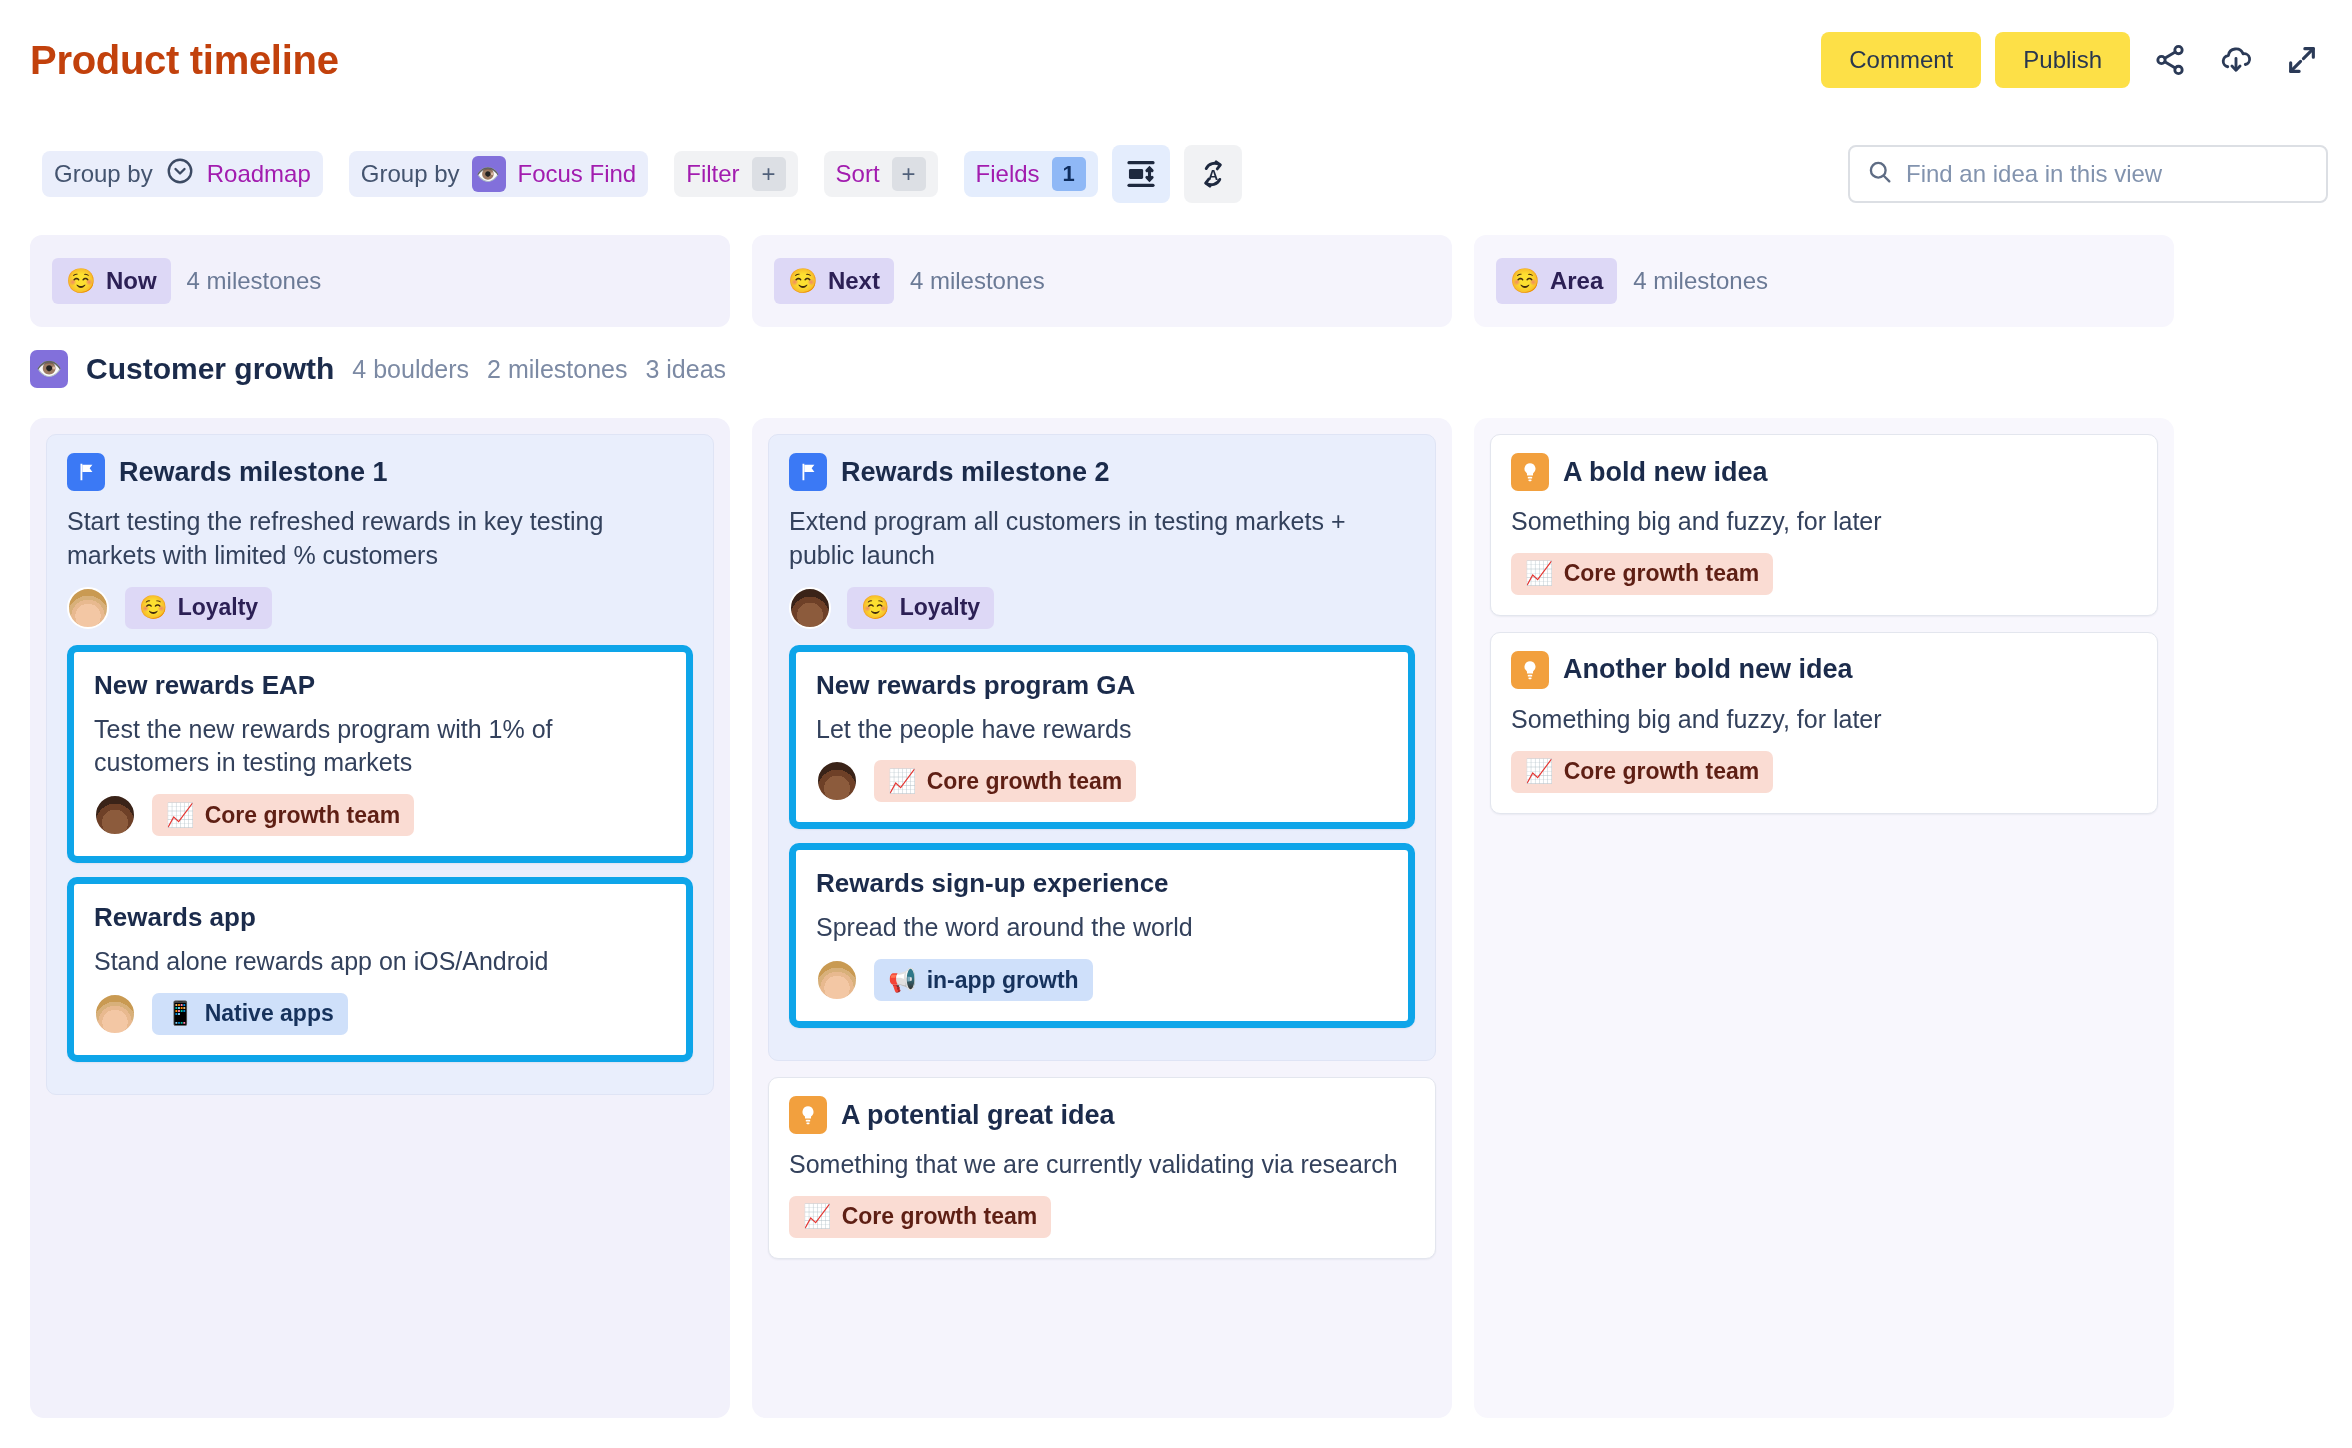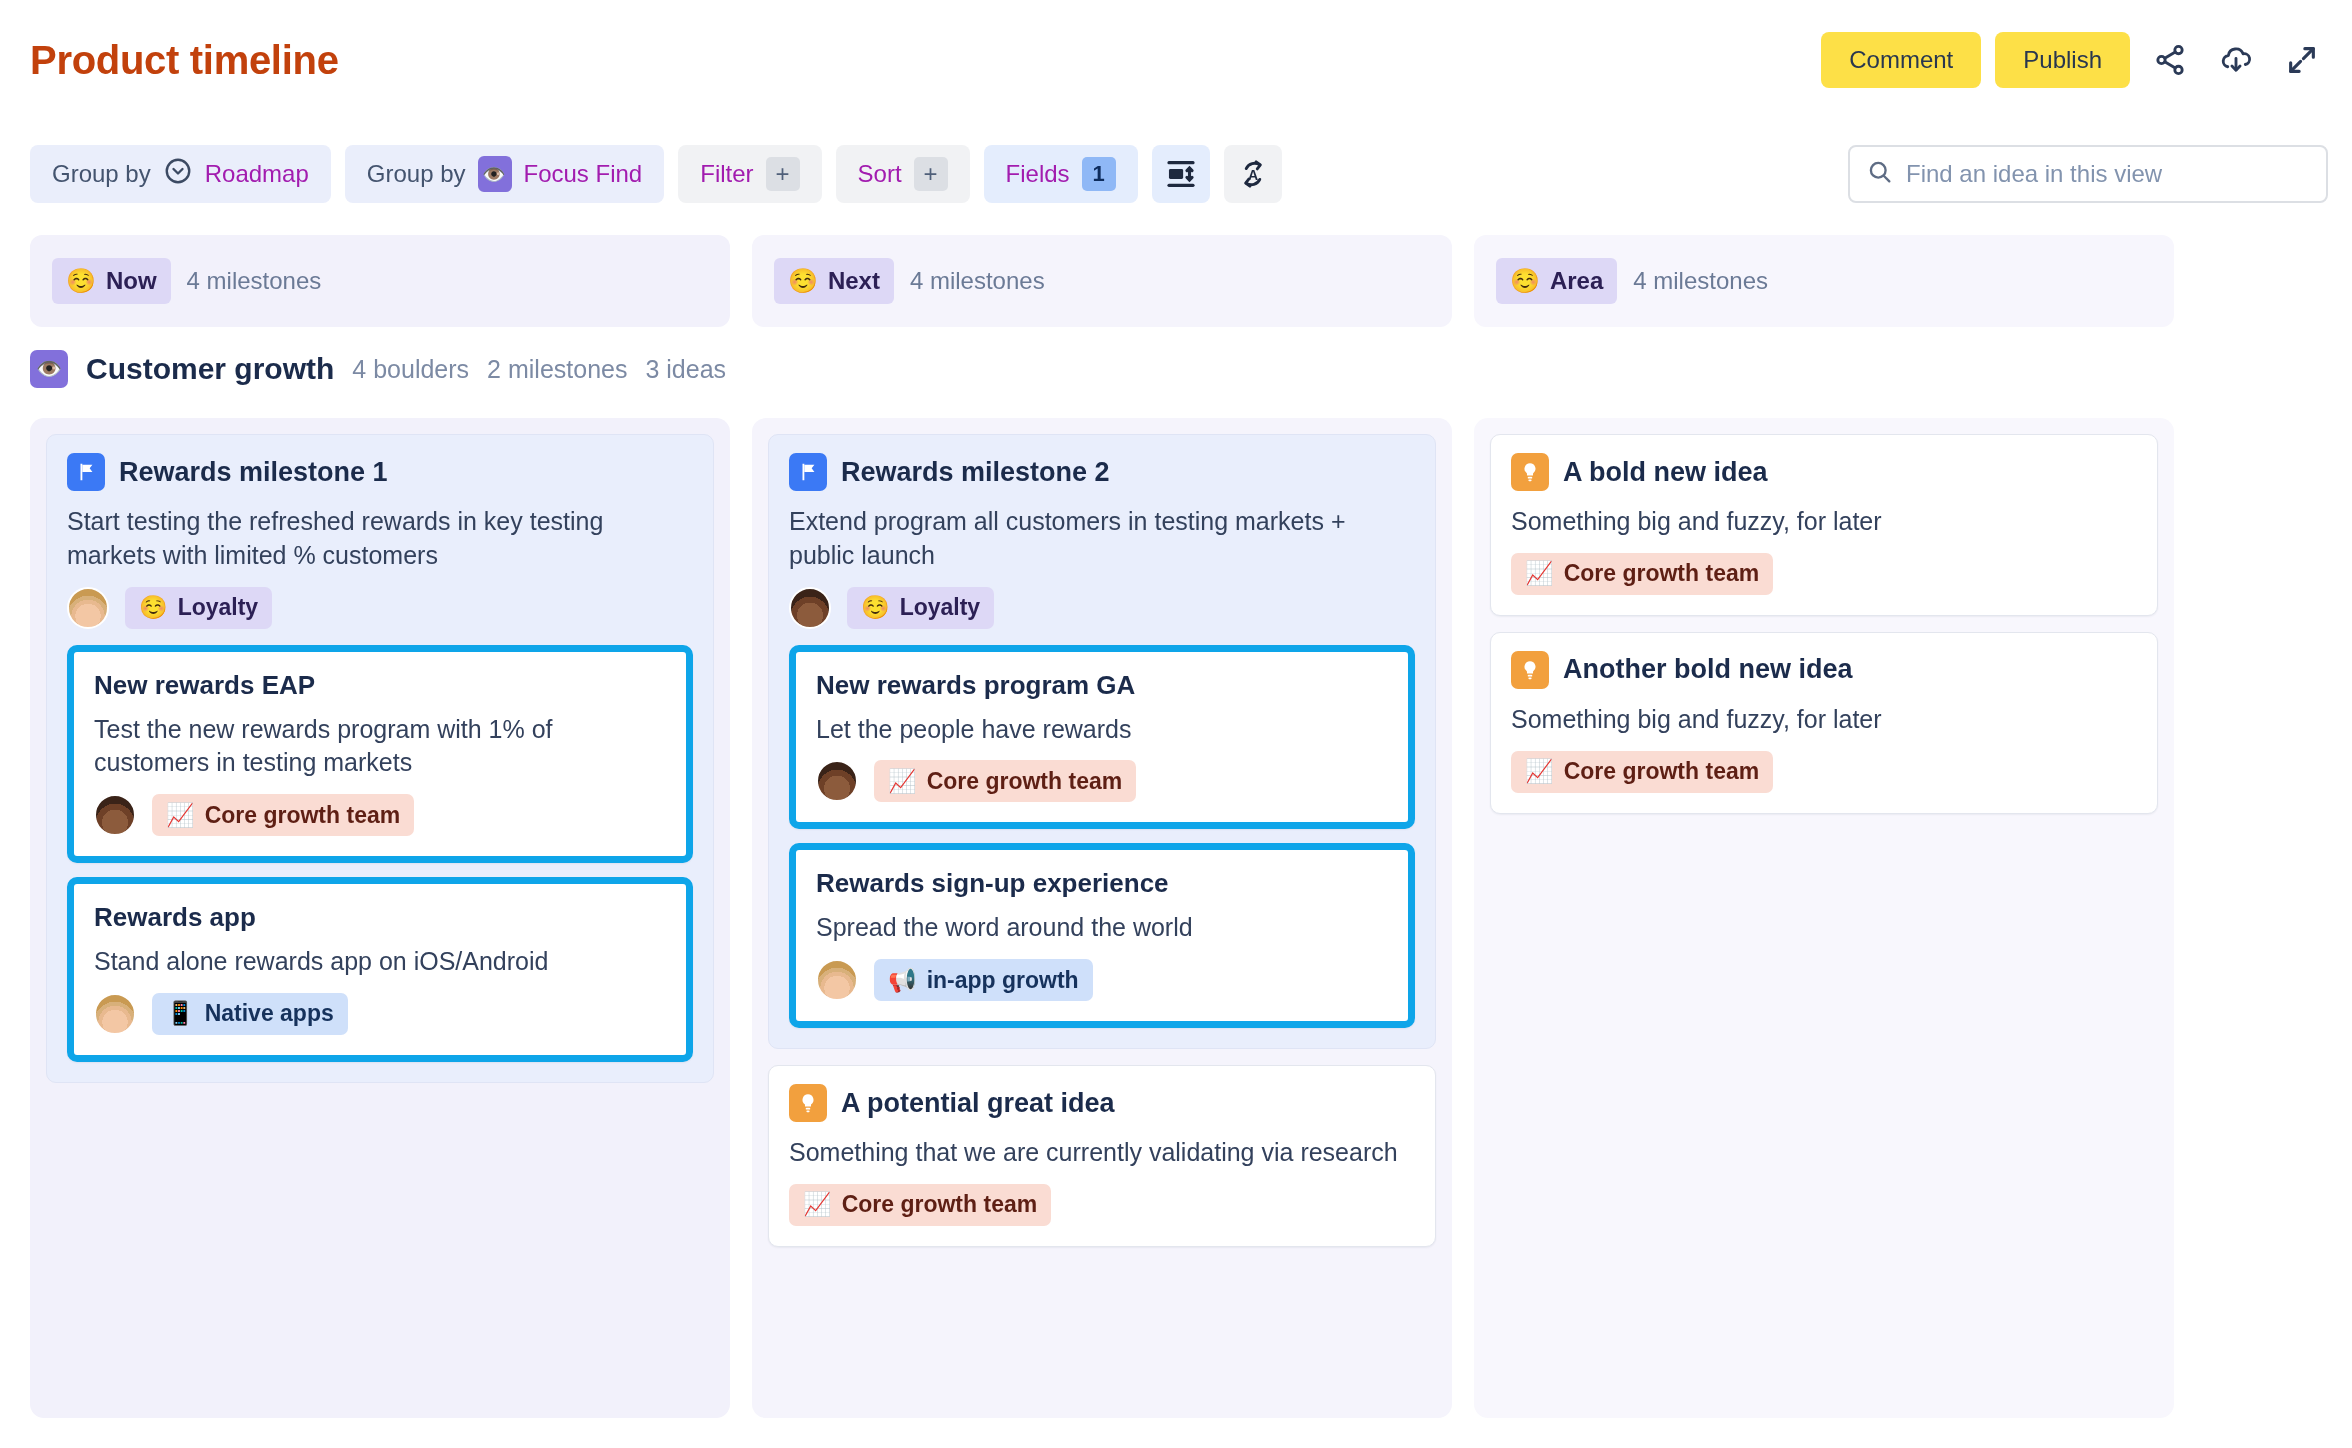--- a/index.html
+++ b/index.html
@@ -30,24 +30,24 @@
   }
   .icon-btn {
     width: 52px; height: 52px; display: flex; align-items: center;
     justify-content: center; border-radius: 8px; background: transparent;
     border: none; cursor: pointer; color: #2b3a57;
   }
 
   
   .toolbar { position: absolute; left: 30px; top: 145px; display: flex; align-items: center; gap: 14px; }
   .pill {
-    height: 58px; display: flex; align-items: center; gap: 12px;
-    padding: 0 22px; border-radius: 8px; background: #f1f2f4;
+    height: 46px; display: flex; align-items: center; gap: 12px;
+    padding: 0 12px; border-radius: 8px; background: #f1f2f4;
     font-size: 24px; color: #29374f; cursor: pointer; border: none;
-    font-family: "Liberation Sans", sans-serif; white-space: nowrap;
+    font-family: "Liberation Sans", sans-serif; white-space: nowrap; margin-left: 12px;
   }
   .pill.lilac { background: #eaeefb; }
   .pill.blue-active { background: #e4edfd; }
   .pill-label { color: #44546f; }
   .pill-value { color: #a21caf; }
   .plus-chip {
     width: 34px; height: 34px; border-radius: 5px; background: #dcdfe4;
     display: flex; align-items: center; justify-content: center;
     font-size: 24px; color: #50607a; line-height: 1;
   }
@@ -136,21 +136,21 @@
   .tag.loyalty { background: #ddd8f6; color: #2c2055; }
   .tag.core { background: #fadcd3; color: #5e1f14; }
   .tag.native { background: #cfe0fa; color: #16325c; }
   .tag.inapp { background: #cfe0fa; color: #16325c; }
 
   .sub-card {
     background: #ffffff; border: 7px solid #0ea5e9; border-radius: 10px;
     padding: 18px 20px 20px 20px; margin-bottom: 14px;
     box-shadow: 0 1px 2px rgba(20,30,60,0.06);
   }
-  .sub-card:last-child { margin-bottom: 0; }
+  .sub-card:last-child { margin-bottom: 12px; }
   .sub-title { font-size: 26px; font-weight: 700; color: #1b2b4b; margin-bottom: 12px; }
   .sub-desc { font-size: 25px; line-height: 1.35; color: #33415c; margin-bottom: 14px; }
 
   .idea-card {
     background: #ffffff; border: 1px solid #e3e6ee; border-radius: 10px;
     padding: 18px 20px 20px 20px; margin-bottom: 16px;
     box-shadow: 0 1px 2px rgba(20,30,60,0.06);
   }
 
   

